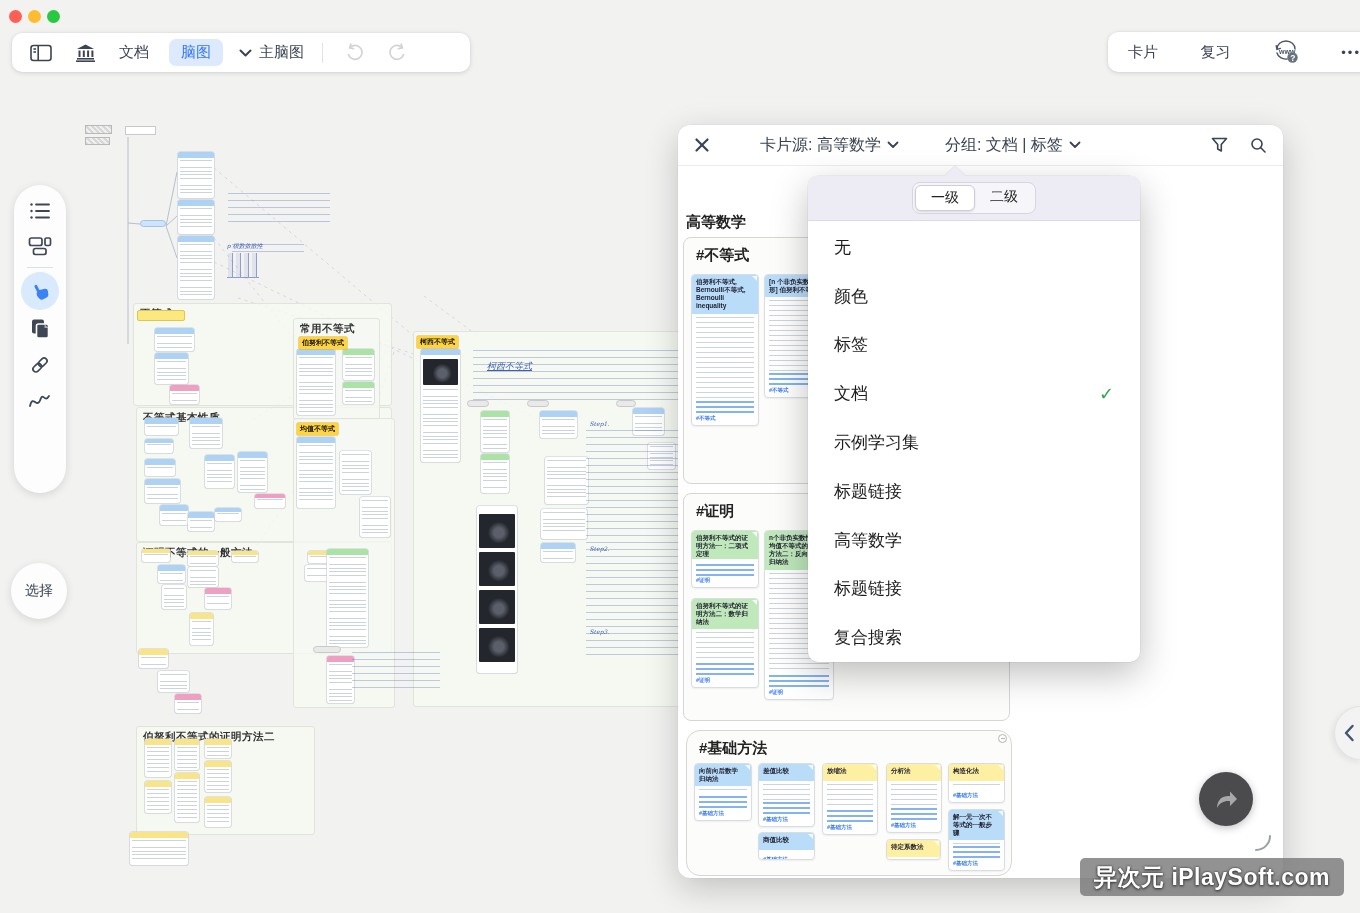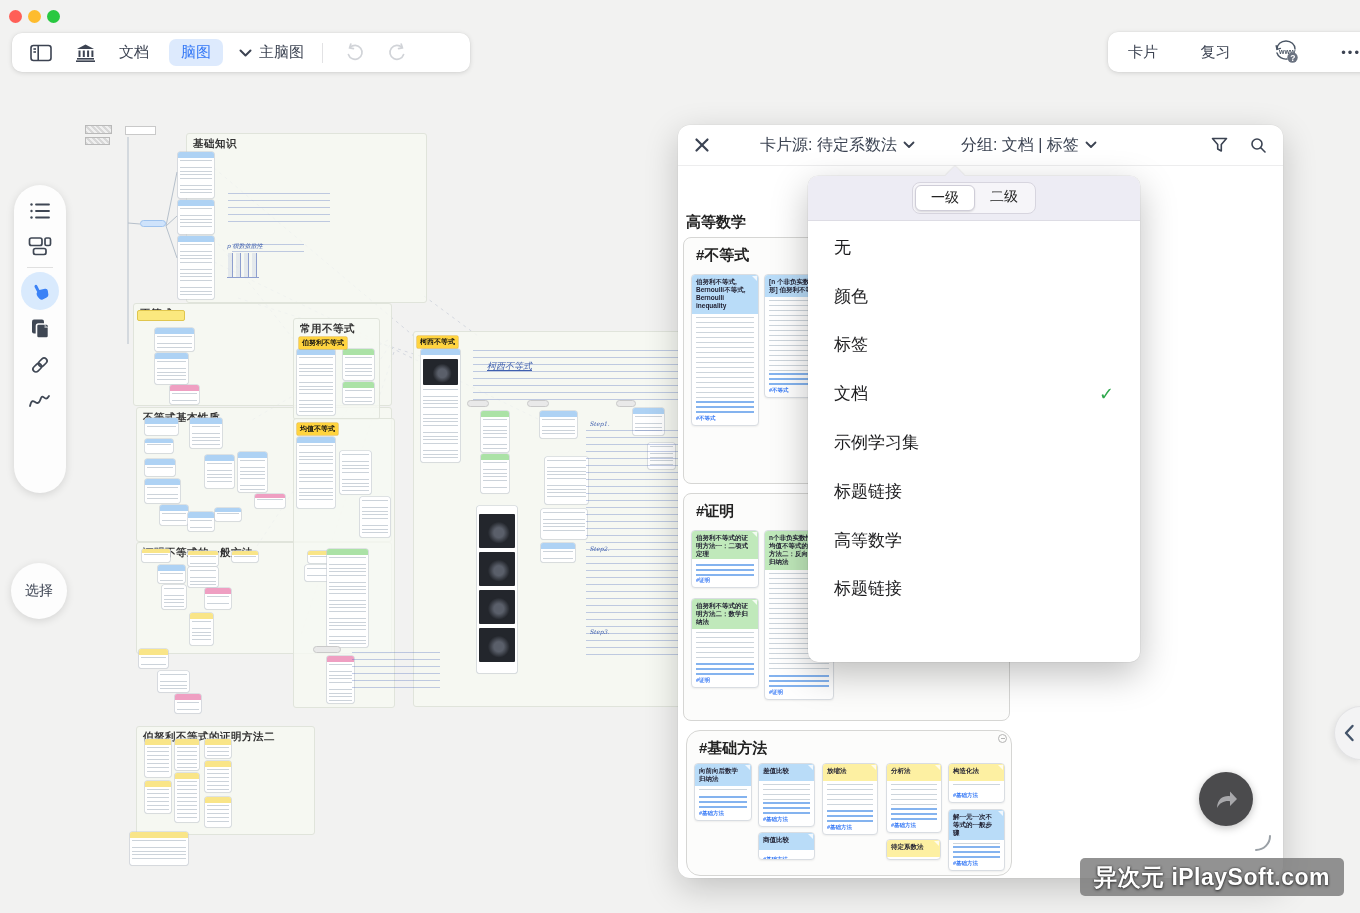--- a/index.html
+++ b/index.html
@@ -118,23 +118,20 @@
       <line x1="166" y1="226" x2="177" y2="258" stroke="#b6c0cb" stroke-width="1"></line>
       <line x1="214" y1="168" x2="416" y2="338" stroke="#c8cdd8" stroke-width="1" stroke-dasharray="3 4" opacity=".7"></line>
       <line x1="214" y1="238" x2="294" y2="340" stroke="#c8cdd8" stroke-width="1" stroke-dasharray="3 4" opacity=".7"></line>
       <line x1="238" y1="298" x2="420" y2="356" stroke="#c8cdd8" stroke-width="1" stroke-dasharray="3 4" opacity=".7"></line>
       <line x1="388" y1="340" x2="252" y2="420" stroke="#c8cdd8" stroke-width="1" stroke-dasharray="3 4" opacity=".7"></line>
       <line x1="390" y1="345" x2="257" y2="546" stroke="#c8cdd8" stroke-width="1" stroke-dasharray="3 4" opacity=".7"></line>
       <line x1="394" y1="352" x2="300" y2="638" stroke="#c8cdd8" stroke-width="1" stroke-dasharray="3 4" opacity=".7"></line>
       <line x1="214" y1="262" x2="540" y2="420" stroke="#c8cdd8" stroke-width="1" stroke-dasharray="3 4" opacity=".7"></line>
       <line x1="424" y1="296" x2="478" y2="336" stroke="#c8cdd8" stroke-width="1" stroke-dasharray="3 4" opacity=".7"></line>
     </svg>
-    <div class="cv-sec" style="left: 186px; top: 133px; width: 239px; height: 168px;">
-      <div class="cv-sec-title">基础知识</div>
-    </div>
     <div class="cv-sec" style="left: 133px; top: 303px; width: 257px; height: 101px;">
       <div class="cv-sec-title">不等式</div>
     </div>
     <div class="cv-sec" style="left: 136px; top: 407px; width: 254px; height: 133px;">
       <div class="cv-sec-title">不等式基本性质</div>
     </div>
     <div class="cv-sec" style="left: 136px; top: 542px; width: 254px; height: 110px;">
       <div class="cv-sec-title">证明不等式的一般方法</div>
     </div>
     <div class="cv-sec" style="left: 136px; top: 726px; width: 177px; height: 107px;">
@@ -530,21 +527,21 @@
   <div class="panel-header">
     <div style="display:flex;">
       <svg width="16" height="16" viewBox="0 0 16 16">
           <g stroke="#3b4352" stroke-width="2.2" stroke-linecap="round">
             <line x1="2.5" y1="2.5" x2="13.5" y2="13.5"></line>
             <line x1="13.5" y1="2.5" x2="2.5" y2="13.5"></line>
           </g>
         </svg>
     </div>
     <div class="ph-ctl" style="margin-left:50px;">
-      <span>卡片源: 待定系数法</span>
+      <span>卡片源: 高等数学</span>
       <svg width="12" height="8" viewBox="0 0 12 8">
           <polyline points="1.5,1.5 6,6 10.5,1.5" fill="none" stroke="#3b4352" stroke-width="1.8" stroke-linecap="round" stroke-linejoin="round"></polyline>
         </svg>
     </div>
     <div class="ph-ctl" style="margin-left:46px;">
       <span>分组: 文档 | 标签</span>
       <svg width="12" height="8" viewBox="0 0 12 8">
           <polyline points="1.5,1.5 6,6 10.5,1.5" fill="none" stroke="#3b4352" stroke-width="1.8" stroke-linecap="round" stroke-linejoin="round"></polyline>
         </svg>
     </div>
@@ -684,20 +681,23 @@
       </div>
       <div class="dd-item">
         <div>标题链接</div>
       </div>
       <div class="dd-item">
         <div>高等数学</div>
       </div>
       <div class="dd-item">
         <div>标题链接</div>
       </div>
+      <div class="dd-item">
+        <div>复合搜索</div>
+      </div>
     </div>
 </div>
 
 <div class="fab">
   <svg width="26" height="24" viewBox="0 0 26 24">
     <path d="M4 21 C4.5 12 10 8.5 17 9.2 L17 4.5 L24 12 L17 19 L17 14.2 C11.5 13.6 7 15.5 4 21 Z" fill="#a8a8ab"></path>
     </svg>
 </div>
 <svg class="resize-arc" width="20" height="20" viewBox="0 0 20 20">
     <path d="M4 18 A14 14 0 0 0 18 4" fill="none" stroke="#9aa0a6" stroke-width="2" stroke-linecap="round"></path>

